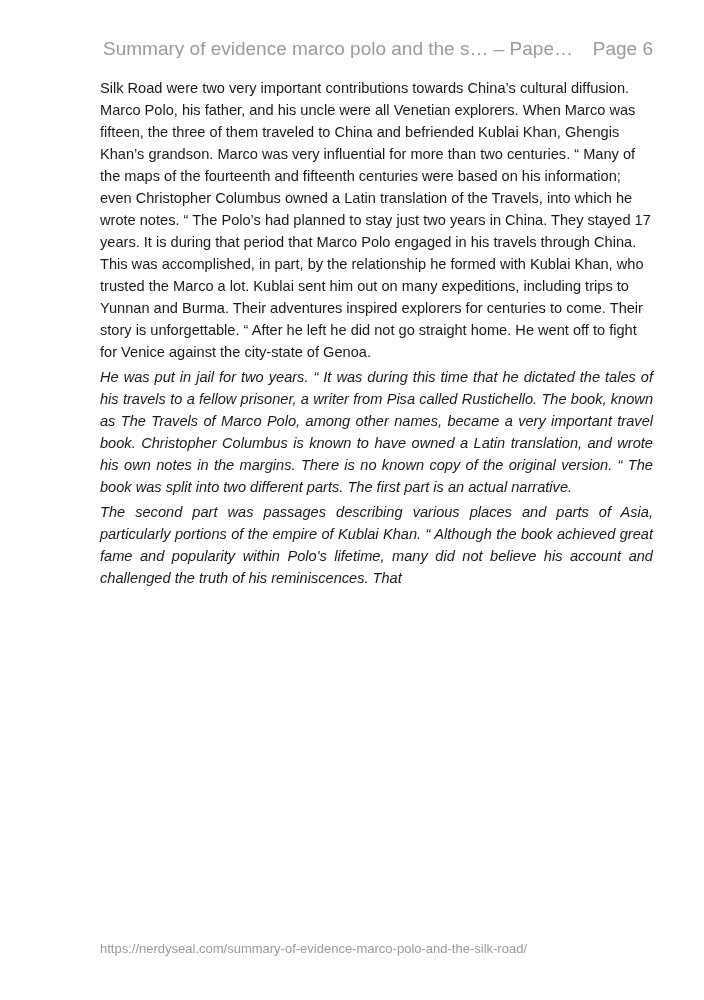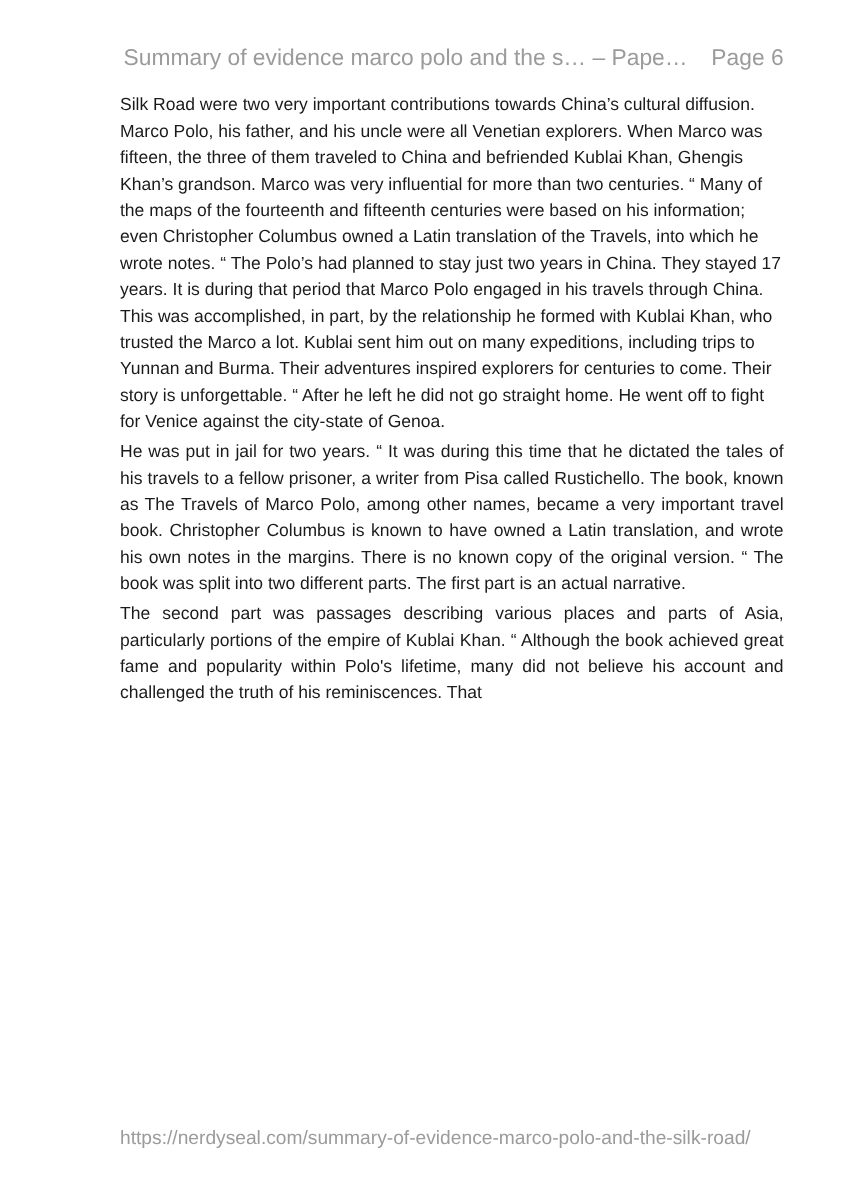--- a/index.html
+++ b/index.html
@@ -63,30 +63,31 @@
   }
   .doc-body p + p {
     margin-top: 3px;
   }
   .para-left {
     text-align: left;
   }
   .para-justify {
     text-align: justify;
     text-justify: inter-word;
+    font-style: italic;
   }
 
   
   .page-footer {
     position: absolute;
     top: 939px;
     left: 100px;
     width: 553px;
     color: #9b9b9b;
-    font-size: 16px;
+    font-size: 13px;
     line-height: 20px;
     white-space: nowrap;
   }
   .page-footer .footer-url {
     color: #9b9b9b;
     text-decoration: none;
   }
 </style>
 </head>
 <body>

